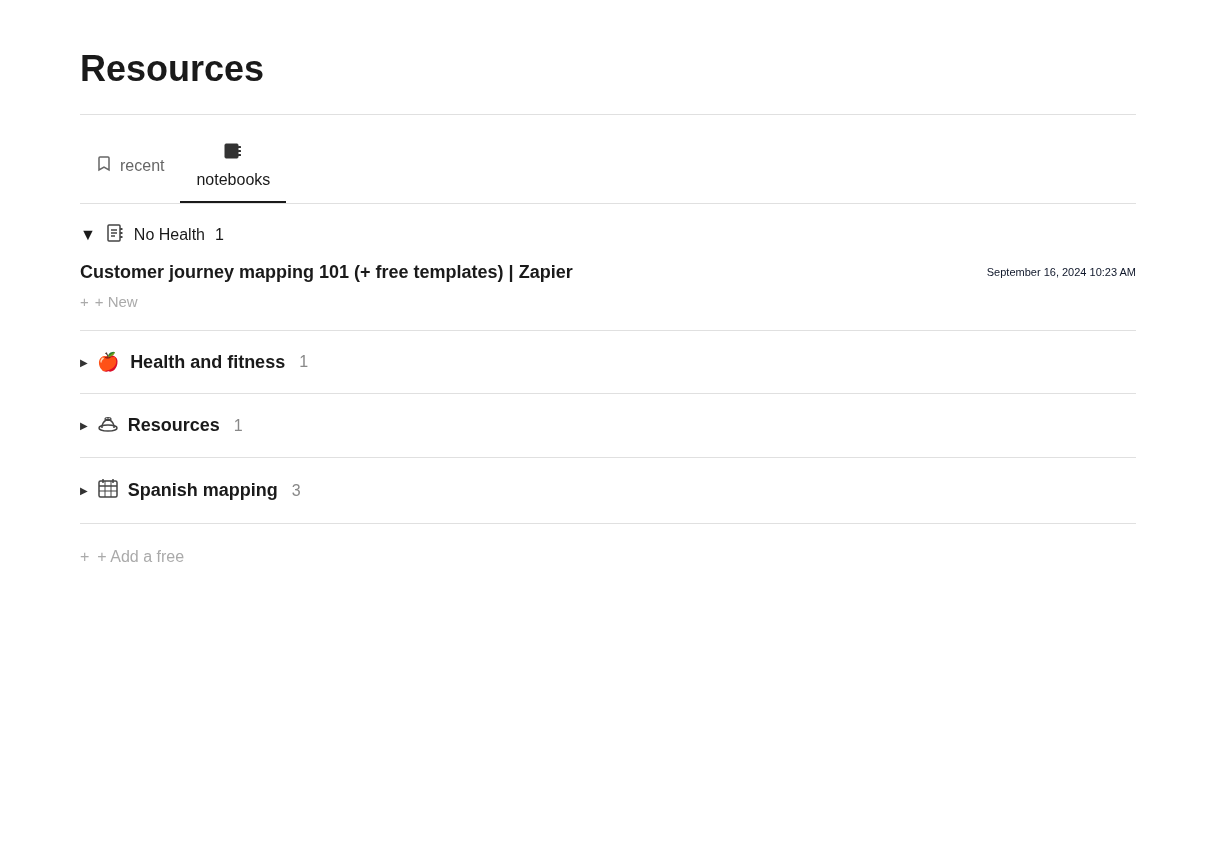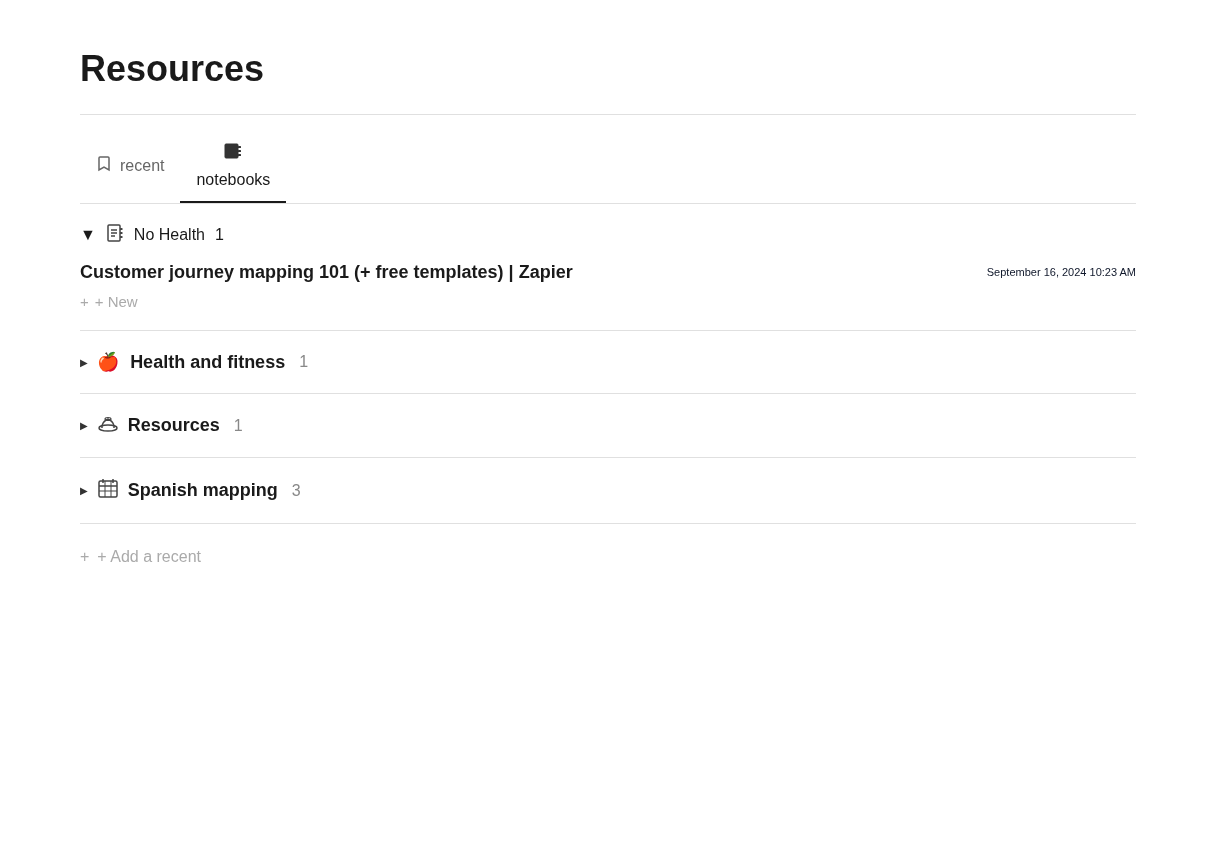--- a/index.html
+++ b/index.html
@@ -266,16 +266,16 @@
           <line x1="15" y1="1" x2="15" y2="5" stroke="#444" stroke-width="1.5"></line>
         </svg>
       </span>
       <span class="section-name">Spanish mapping</span>
       <span class="section-count">3</span>
     </div>
   </div>
 
   <div class="add-group-btn">
     <span>+</span>
-    <span>+ Add a recent</span>
+    <span>+ Add a free</span>
   </div>
 
 </div>
 
 </body></html>

